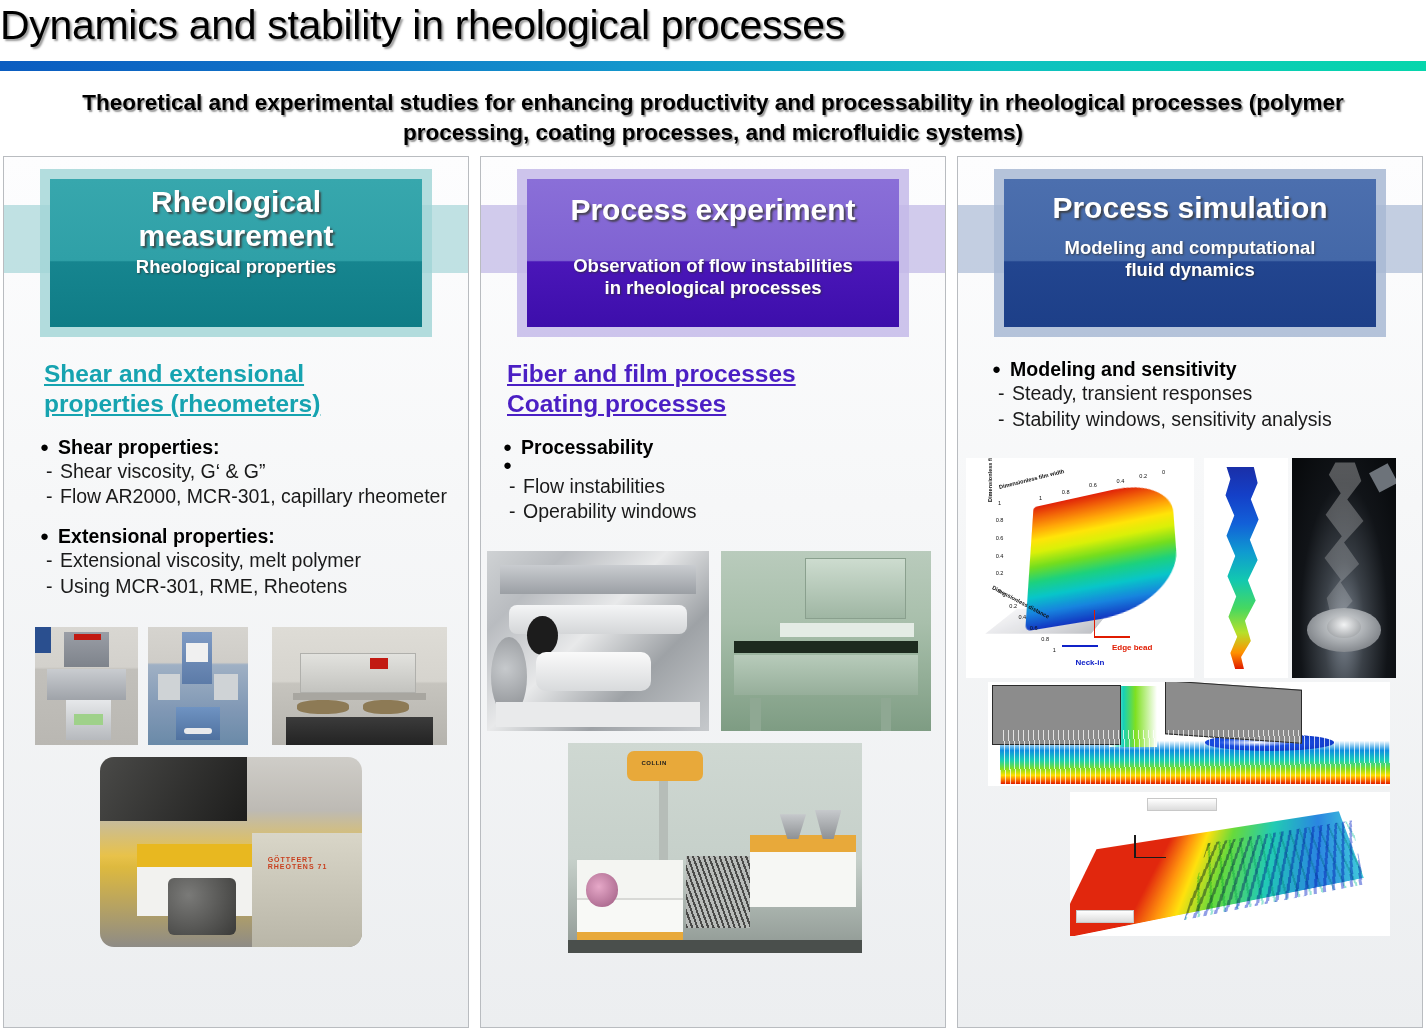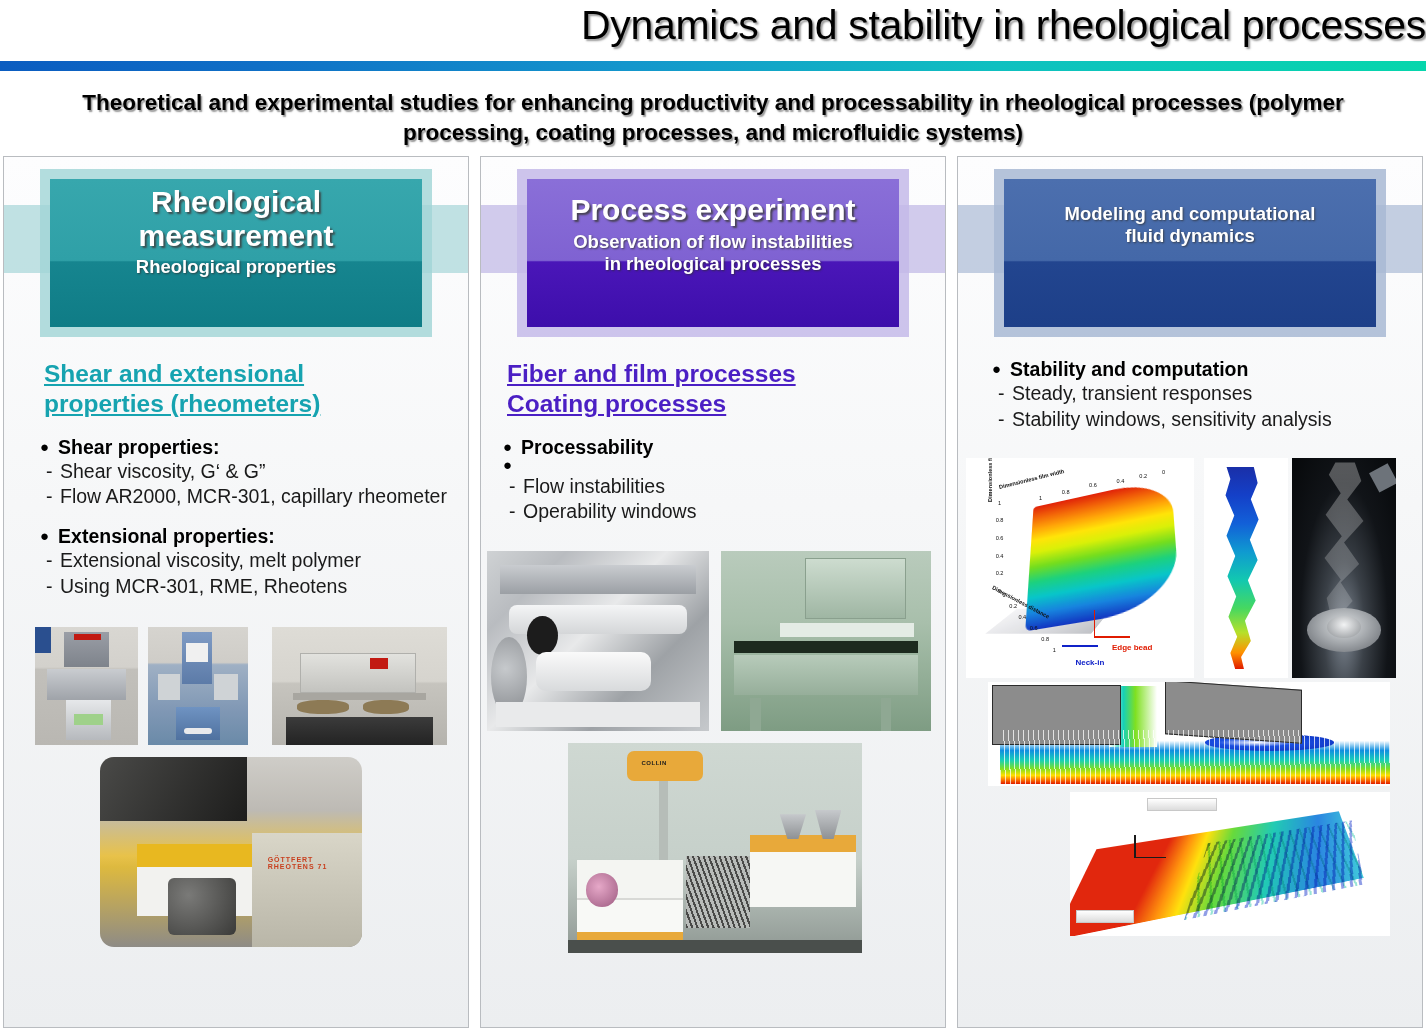--- a/index.html
+++ b/index.html
@@ -8,21 +8,21 @@
     width: 1426px; height: 1030px;
     background: #ffffff;
     font-family: "Liberation Sans", sans-serif;
     overflow: hidden;
   }
   #slide { position: relative; width: 1426px; height: 1030px; background:#fff; }
 
   
   .title {
     position: absolute; left: 0; top: 2px; width: 1426px;
-    text-align: right;
+    text-align: left;
     font-family: "Liberation Sans", sans-serif;
     font-size: 41px; font-weight: 400; color: #000;
     letter-spacing: -0.3px;
     text-shadow: 2px 2px 2px rgba(120,120,120,0.75);
     white-space: nowrap;
   }
   .rule {
     position: absolute; left: 0; top: 61px; width: 1426px; height: 10px;
     background: linear-gradient(to right, #0b5cc0 0%, #0f6fc6 18%, #1496cc 44%, #0fc0c0 70%, #06d6ac 100%);
   }
@@ -298,21 +298,21 @@
         </div>
       </div>
     </div>
 
     <div class="panel c2">
       <div class="hdr-wrap">
         <div class="hdr-band"></div>
         <div class="hdr-outer"></div>
         <div class="hdr-inner" style="padding-top:14px;">
           <div class="hdr-title">Process  experiment</div>
-          <div class="hdr-sub" style="margin-top:4px;">Observation of flow instabilities
+          <div class="hdr-sub" style="margin-top:28px;">Observation of flow instabilities
 in rheological processes</div>
         </div>
       </div>
 
       <div class="sect">Fiber and film processes
 Coating processes</div>
 
       <div class="bullets">
         <div class="grp" style="margin-bottom:0;">
           <div class="b-head">
@@ -362,31 +362,32 @@
           <div style="position:absolute;left:0;top:94%;width:100%;height:6%;background:#4a4f4c;"></div>
         </div>
       </div>
     </div>
 
     <div class="panel c3">
       <div class="hdr-wrap">
         <div class="hdr-band"></div>
         <div class="hdr-outer"></div>
         <div class="hdr-inner" style="padding-top:12px;">
+          <div class="hdr-title">Process simulation</div>
           <div class="hdr-sub" style="margin-top:12px;">Modeling and computational
 fluid dynamics</div>
         </div>
       </div>
 
 
       <div class="bullets">
         <div class="grp">
           <div class="b-head">
             <span class="b-dot">●</span>
-            <span>Stability and computation</span>
+            <span>Modeling and sensitivity</span>
           </div>
           <div class="b-sub"><span class="dash">-</span><span>Steady, transient responses</span></div>
           <div class="b-sub"><span class="dash">-</span><span>Stability windows, sensitivity analysis</span></div>
         </div>
       </div>
 
       <div class="figs" style="height:490px;">
 
         <div class="ph surf" style="position:absolute;left:8px;top:14px;width:228px;height:220px;">
           <div class="surf-floor"></div>

